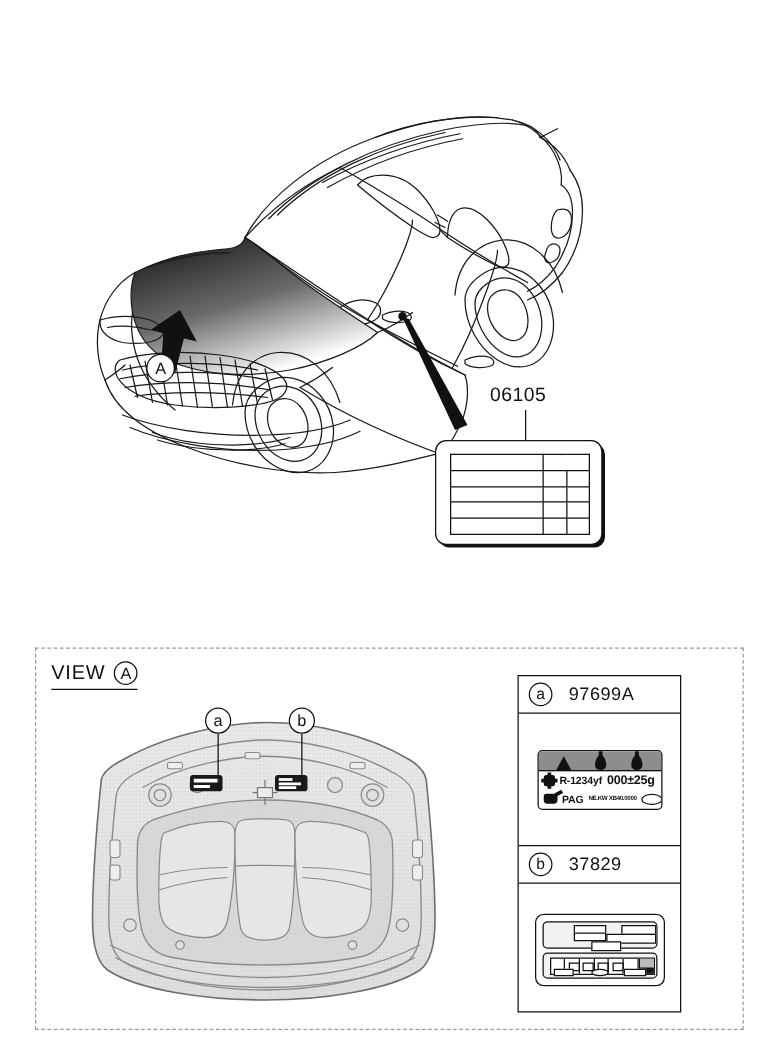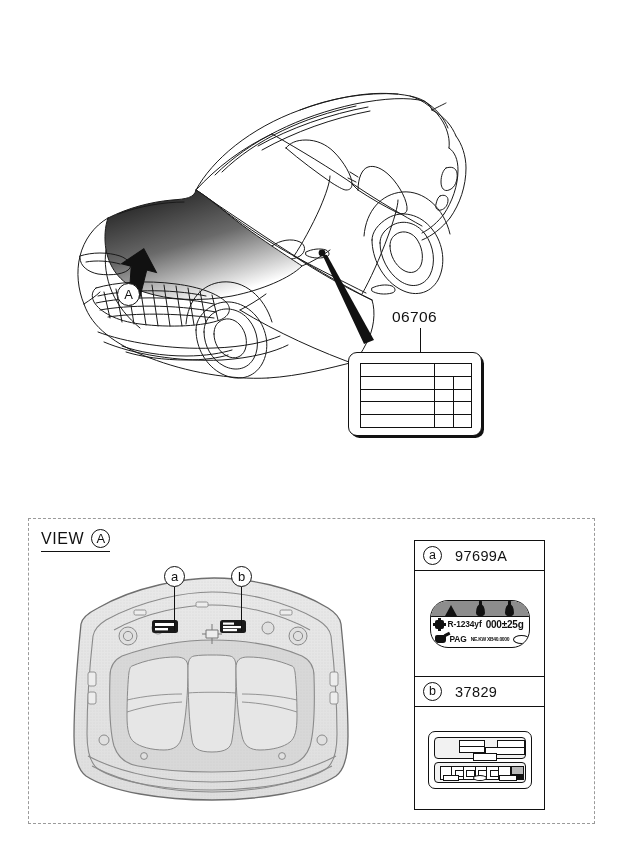--- a/index.html
+++ b/index.html
@@ -144,21 +144,21 @@
     align-items: center;
     justify-content: center;
     box-sizing: border-box;
   }
   #legend-divider { height: 0; border-bottom: 1.5px solid #111; }
 
   
   #refrigerant-decal {
     width: 100px; height: 48px;
     border: 1.6px solid #111;
-    border-radius: 18px;
+    border-radius: 4px;
     background: #fff;
     box-sizing: border-box;
     overflow: hidden;
     position: relative;
   }
   #refrigerant-warn-strip {
     height: 16px;
     background: #8d8d8d;
     border-bottom: 1.4px solid #111;
     display: flex;
@@ -465,21 +465,21 @@
       <circle cx="322" cy="253" r="3.4" fill="#111111"></circle>
     </g>
   </svg>
 </div>
 
 <div class="abs callout-circle" id="vehicle-callout-a" style="left:117px; top:283px; width:23px; height:23px;">
   <span>A</span>
 </div>
 
 <div class="abs" id="placard-05203-group">
-  <div class="abs part-number" id="placard-05203-label">06706</div>
+  <div class="abs part-number" id="placard-05203-label">06105</div>
   <div id="placard-05203-leader"></div>
   <div id="placard-05203-box">
     <table id="placard-05203-table">
       <tbody>
           <tr>
         <td class="c1"></td>
             <td class="c2" colspan="2"></td>
       </tr>
       <tr>
         <td class="c1"></td>

